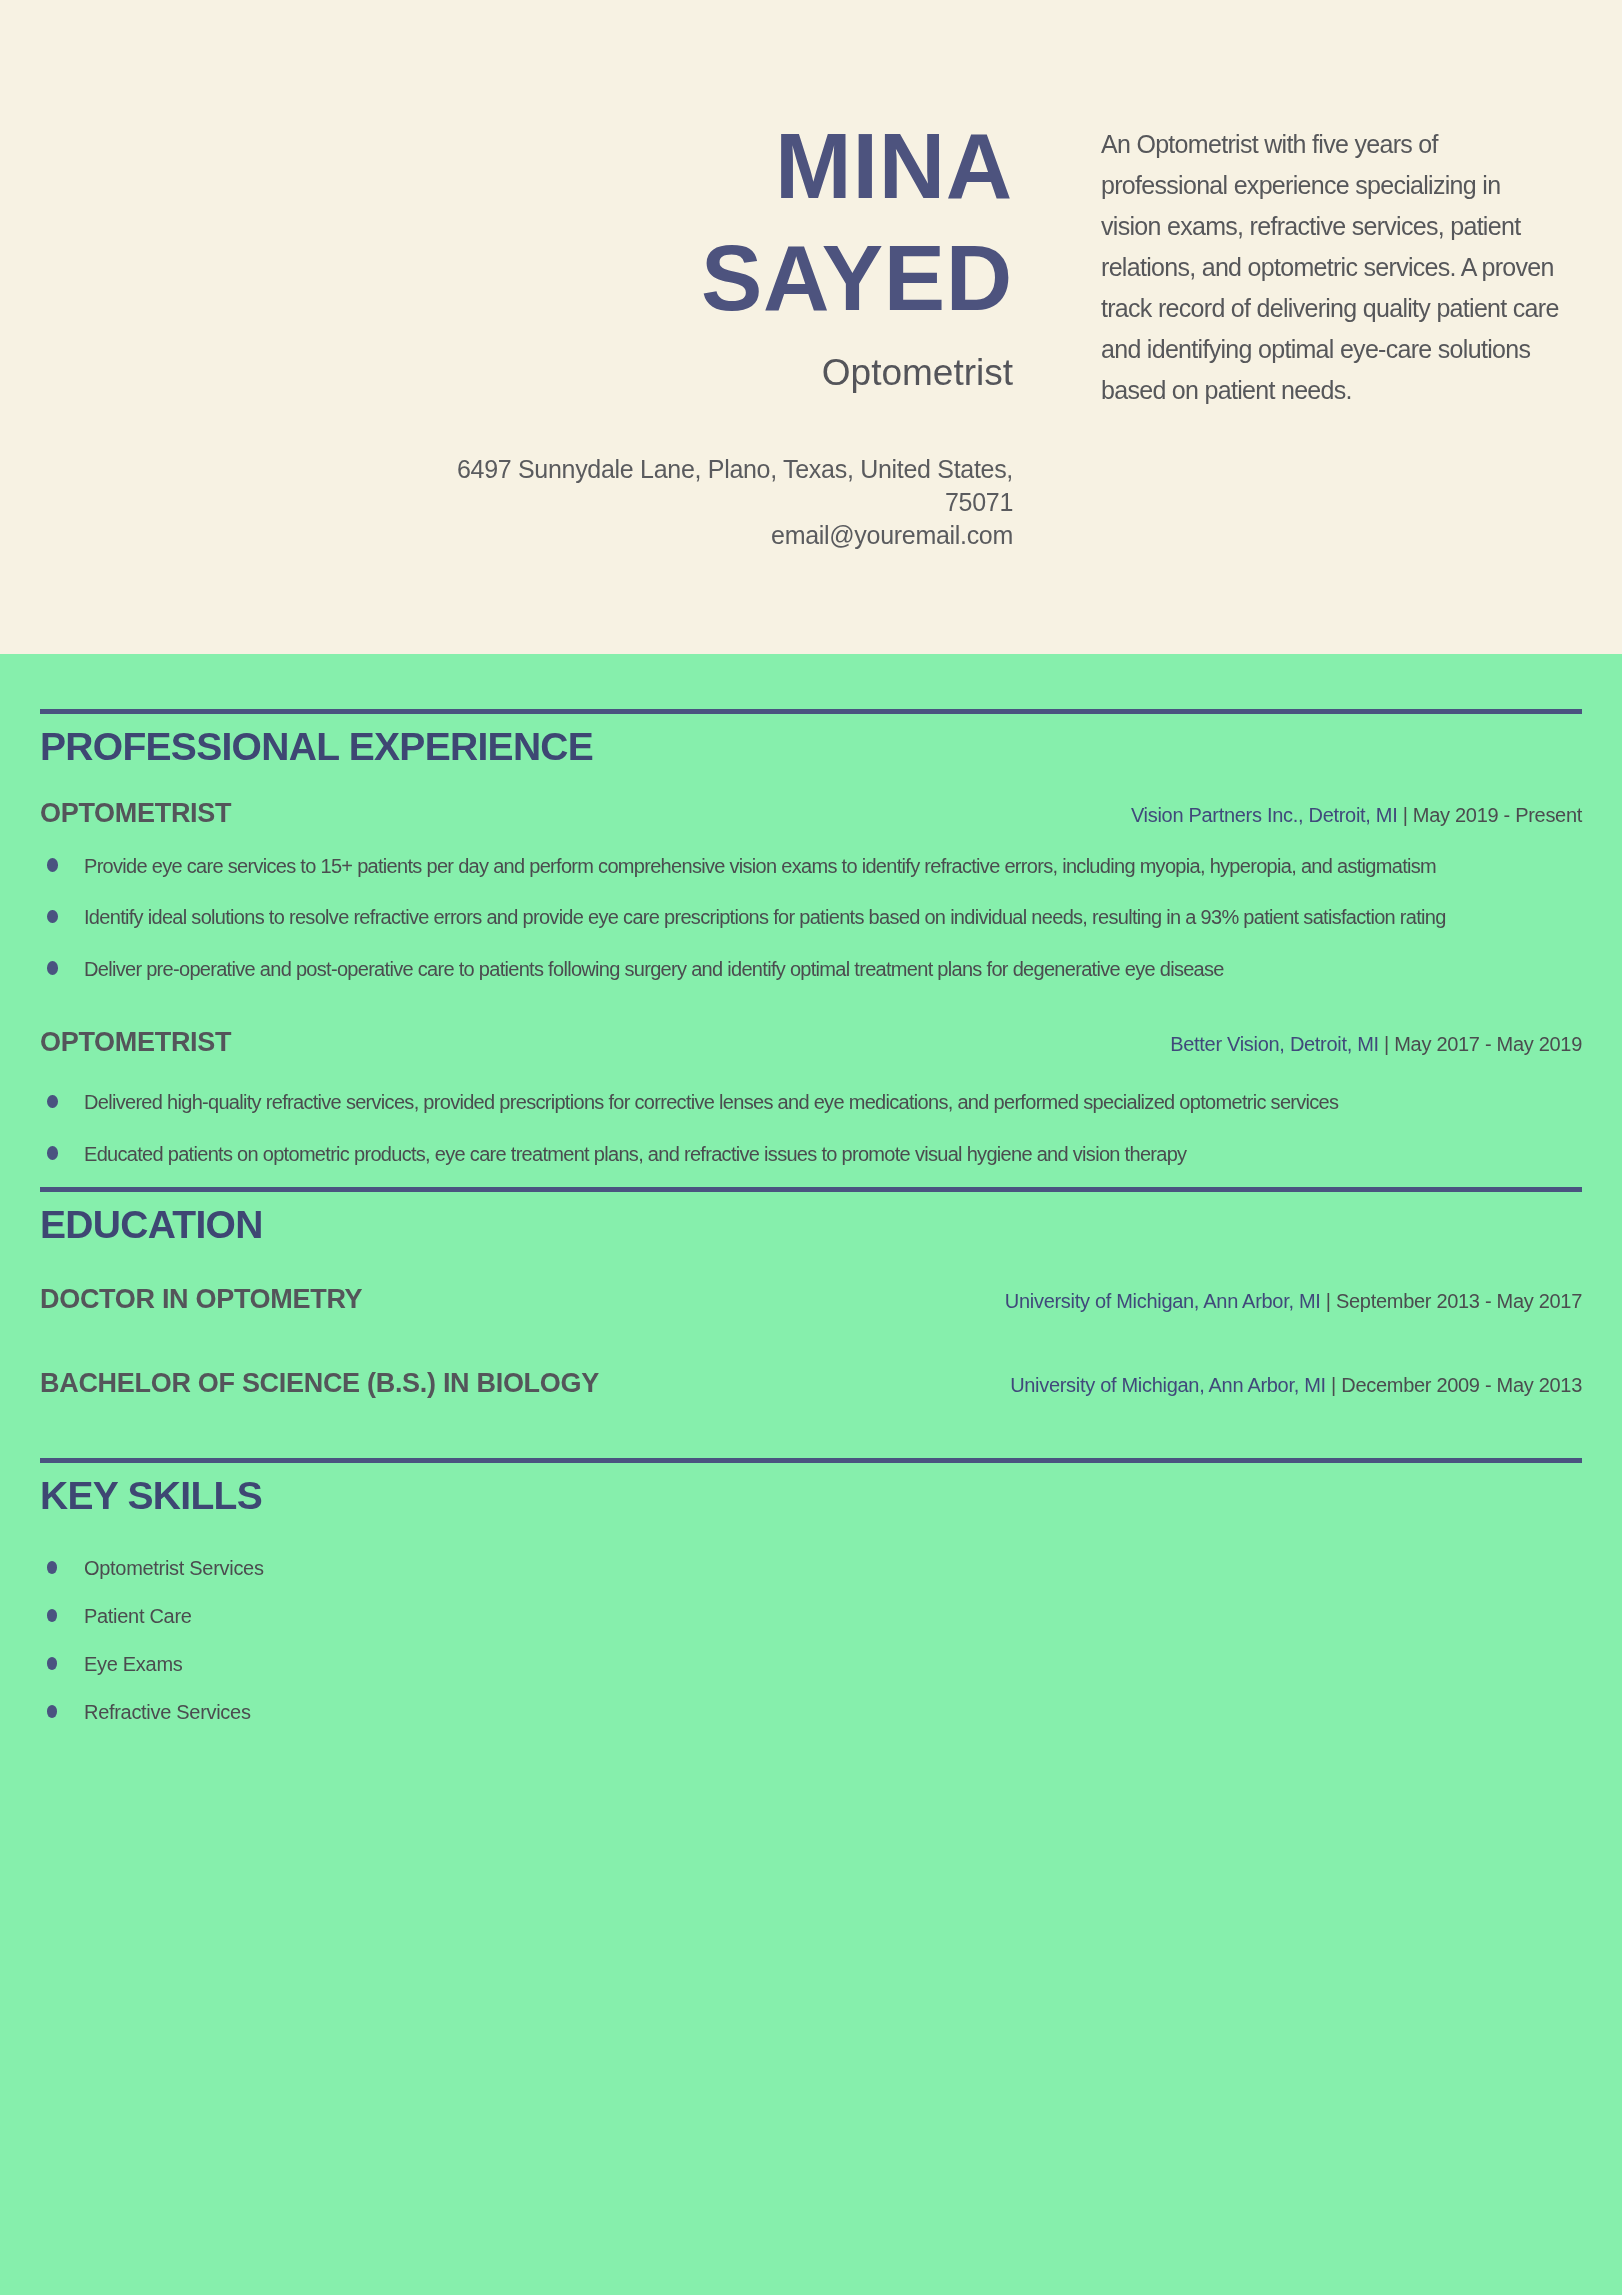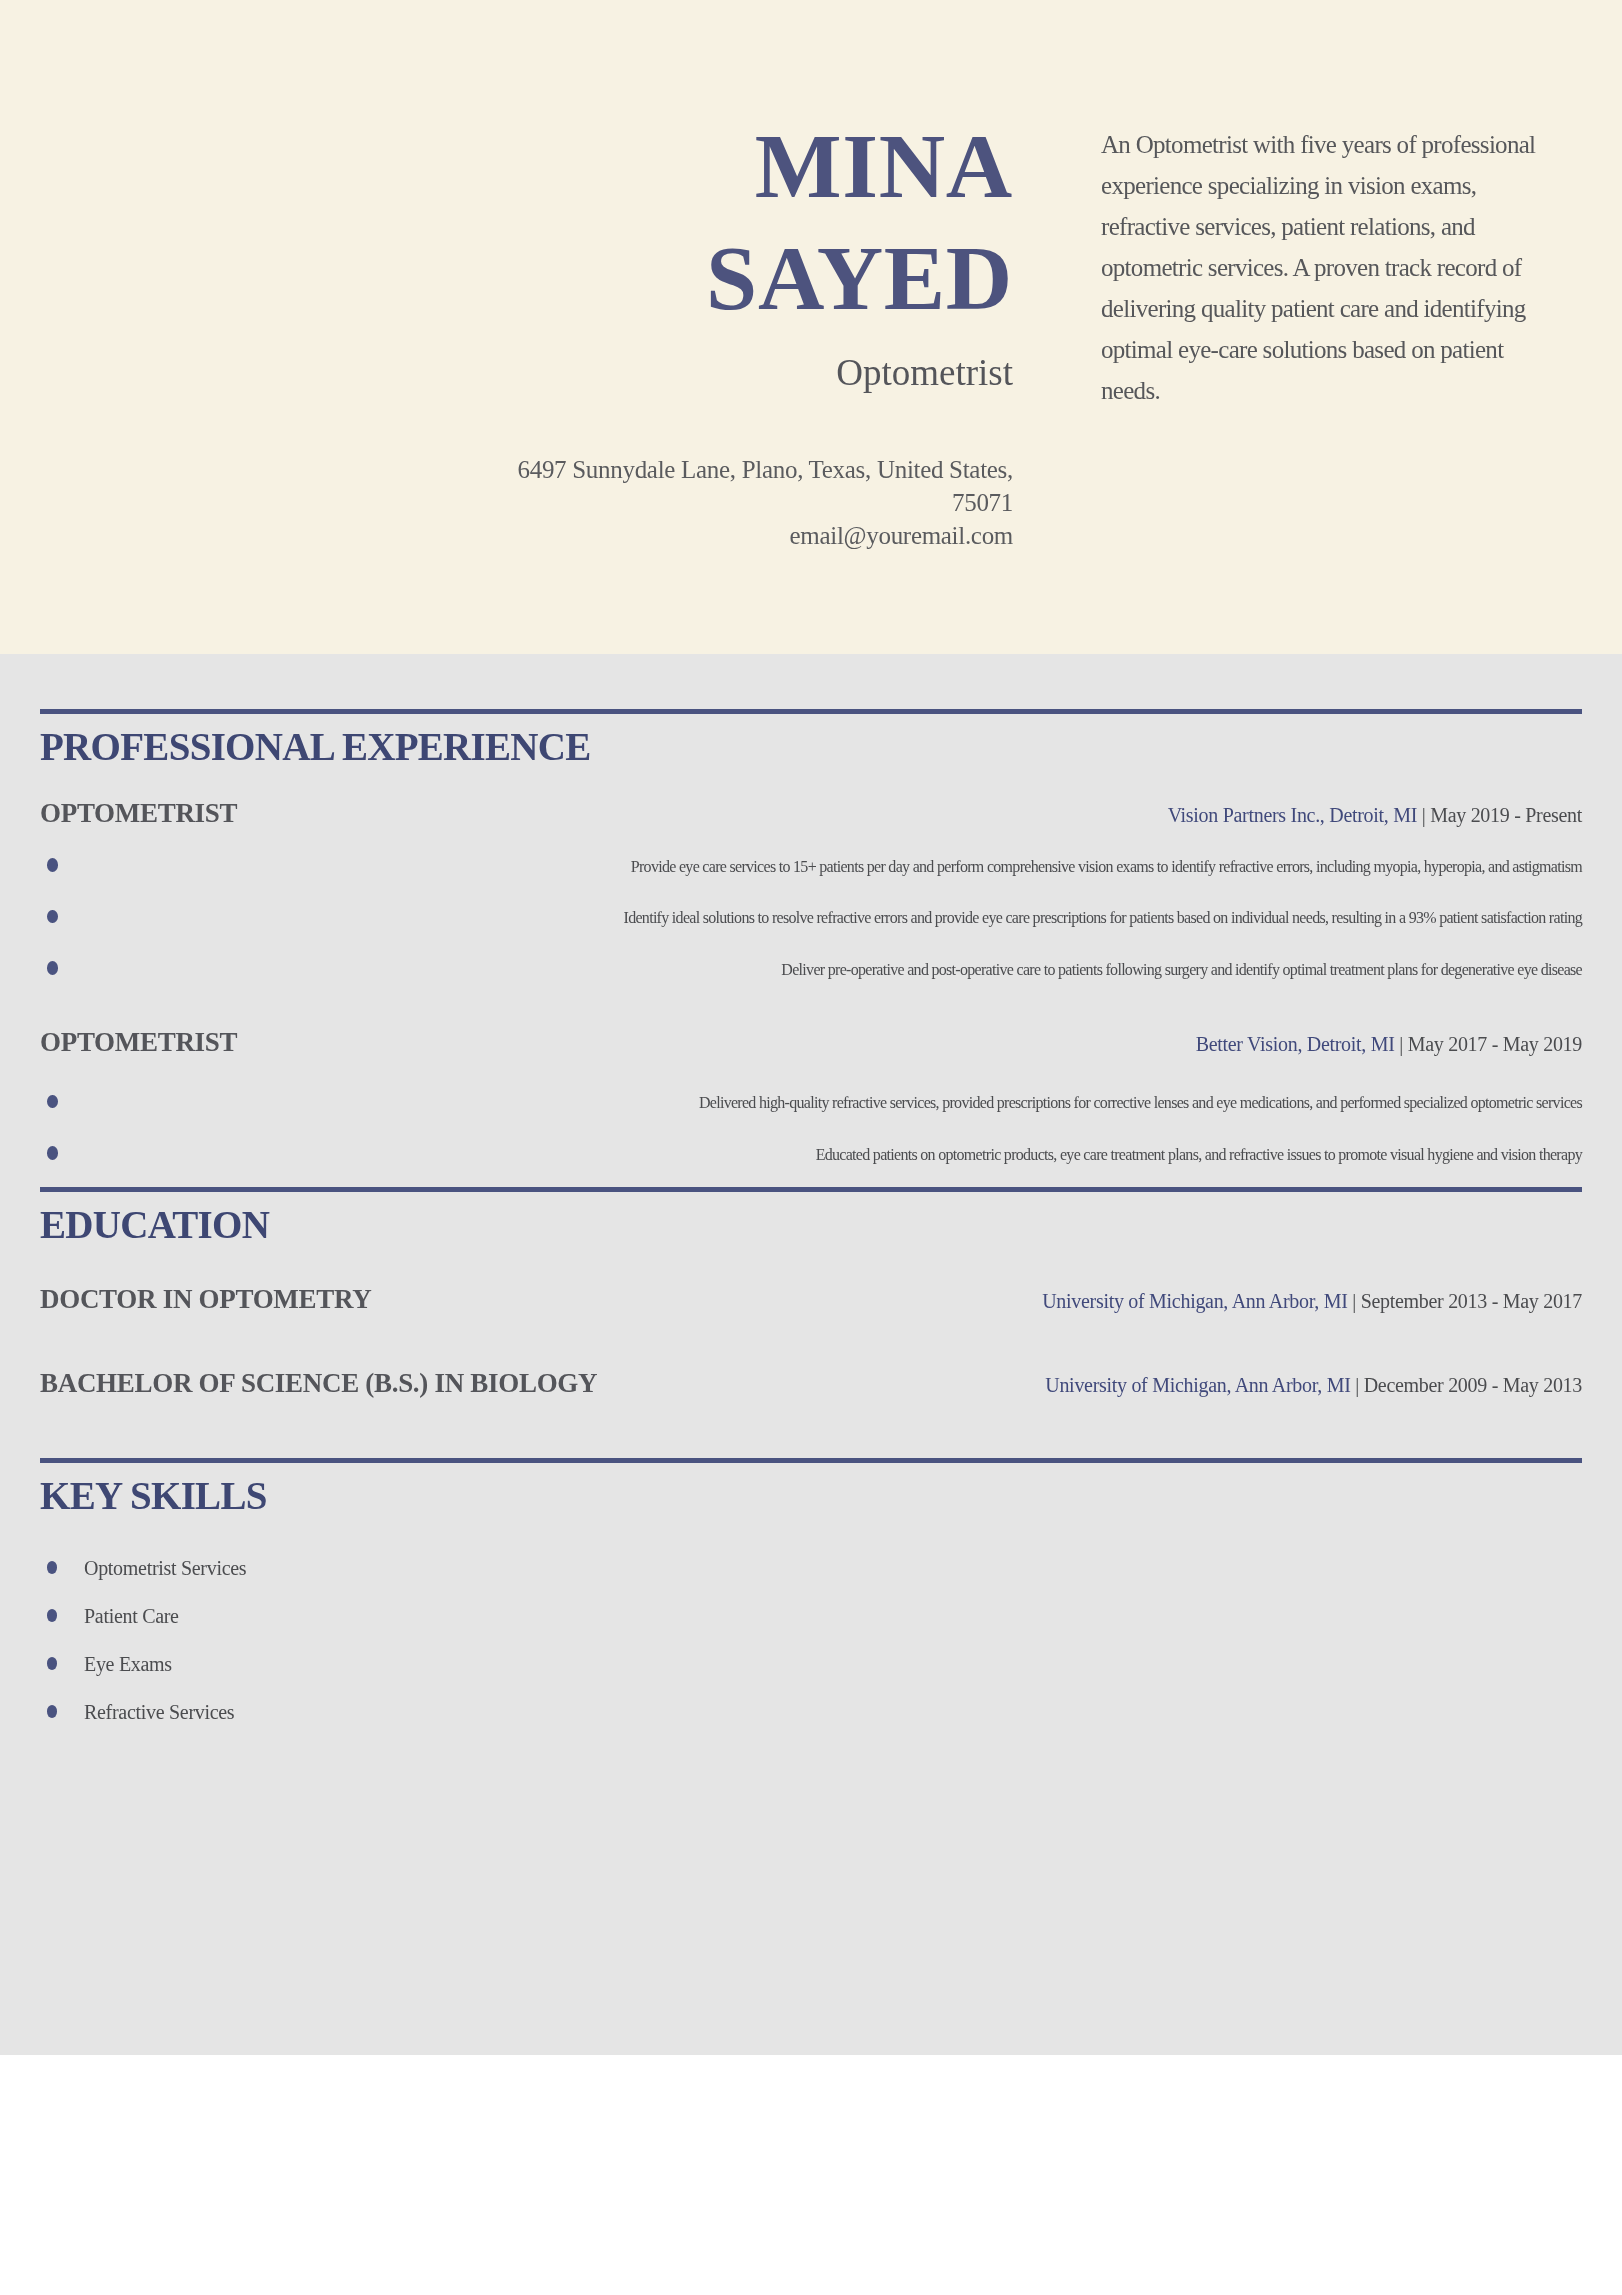--- a/index.html
+++ b/index.html
@@ -1,23 +1,23 @@
 <!DOCTYPE html>
 <html style="font-size:10.5px"><head>
 <meta charset="utf-8">
 <style>
   html, body { margin: 0; padding: 0; }
   body { background: #ffffff; }
 
   .page {
     position: relative;
     width: 1622px;
-    height: 2055px;
-    background: #e5e5e5;
-    font-family: Liberation Serif, serif;
+    height: 2295px;
+    background: #86efac;
+    font-family: Liberation Sans, sans-serif;
     overflow: hidden;
   }
 
   
   .header {
     position: absolute;
     top: 0; left: 0;
     width: 1622px;
     height: 654px;
     background: #F7F2E3;
@@ -126,26 +126,25 @@
 
   ul.bullets {
     list-style: none;
     margin: 15.7px 0 0 0;
     padding: 0;
   }
   ul.bullets-job2 { margin-top: 23.6px; }
   ul.bullets li {
     position: relative;
     padding-left: 44px;
-    font-size: 16px;
+    font-size: 20px;
     line-height: 37px;
     color: #4B4C4F;
     letter-spacing: -0.7px;
     margin-bottom: 14.4px;
-    text-align: right;
   }
   ul.bullets li::before {
     content: "";
     position: absolute;
     left: 6.5px;
     top: 10.5px;
     width: 11px;
     height: 13.7px;
     border-radius: 50%;
     background: #4A5380;

